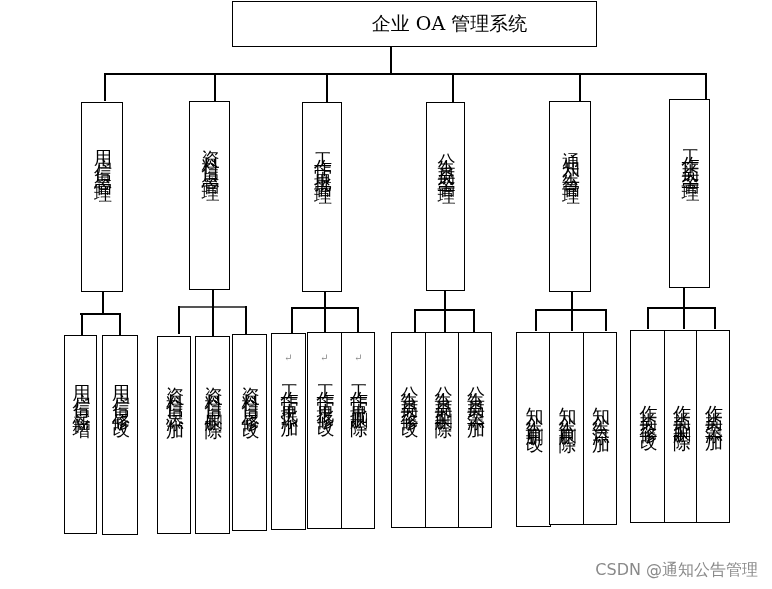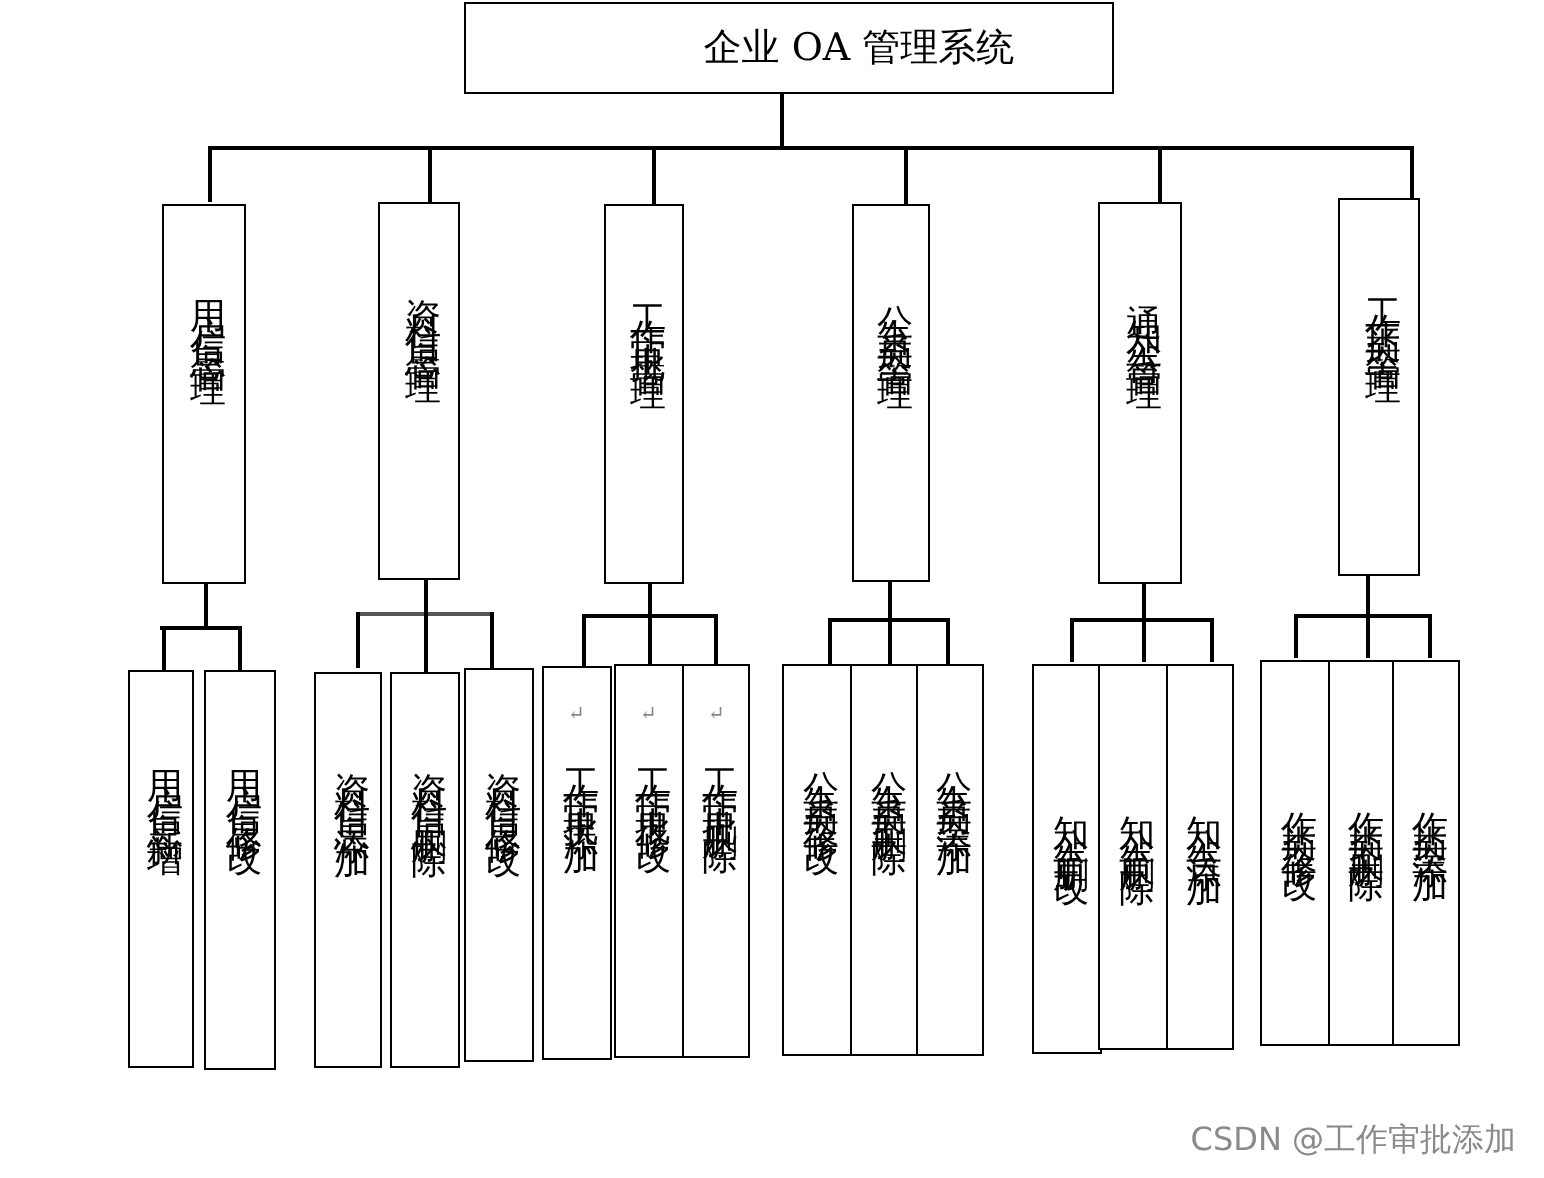--- a/index.html
+++ b/index.html
@@ -57,21 +57,21 @@
 <div class="line v" style="left:535px;top:309px;height:22px;"></div>
 <div class="line v" style="left:571px;top:309px;height:22px;"></div>
 <div class="line v" style="left:605px;top:309px;height:22px;"></div>
 
 <div class="line v" style="left:683px;top:288px;height:20px;"></div>
 <div class="line h" style="left:647px;top:307px;width:68px;"></div>
 <div class="line v" style="left:647px;top:307px;height:22px;"></div>
 <div class="line v" style="left:683px;top:307px;height:22px;"></div>
 <div class="line v" style="left:714px;top:307px;height:22px;"></div>
 
-<div class="box root-box" style="left:232px;top:1px;width:325px;height:46px;">
+<div class="box root-box" style="left:232px;top:1px;width:365px;height:46px;">
   <span>企业 OA 管理系统</span>
 </div>
 
 <div class="box" style="left:81px;top:102px;width:42px;height:190px;">
   <div class="vtext" style="top:33px;">用户信息管理</div>
 </div>
 <div class="box" style="left:189px;top:101px;width:41px;height:189px;">
   <div class="vtext" style="top:33px;">资料信息管理</div>
 </div>
 <div class="box" style="left:302px;top:102px;width:40px;height:190px;">
@@ -140,13 +140,13 @@
 <div class="box" style="left:630px;top:330px;width:35px;height:193px;">
   <div class="vtext" style="top:60px;">作类型修改</div>
 </div>
 <div class="box" style="left:664px;top:330px;width:34px;height:193px;">
   <div class="vtext" style="top:60px;">作类型删除</div>
 </div>
 <div class="box" style="left:696px;top:330px;width:34px;height:193px;">
   <div class="vtext" style="top:60px;">作类型添加</div>
 </div>
 
-<div class="watermark">CSDN @工作审批添加</div>
+<div class="watermark">CSDN @通知公告管理</div>
 
 </body></html>

